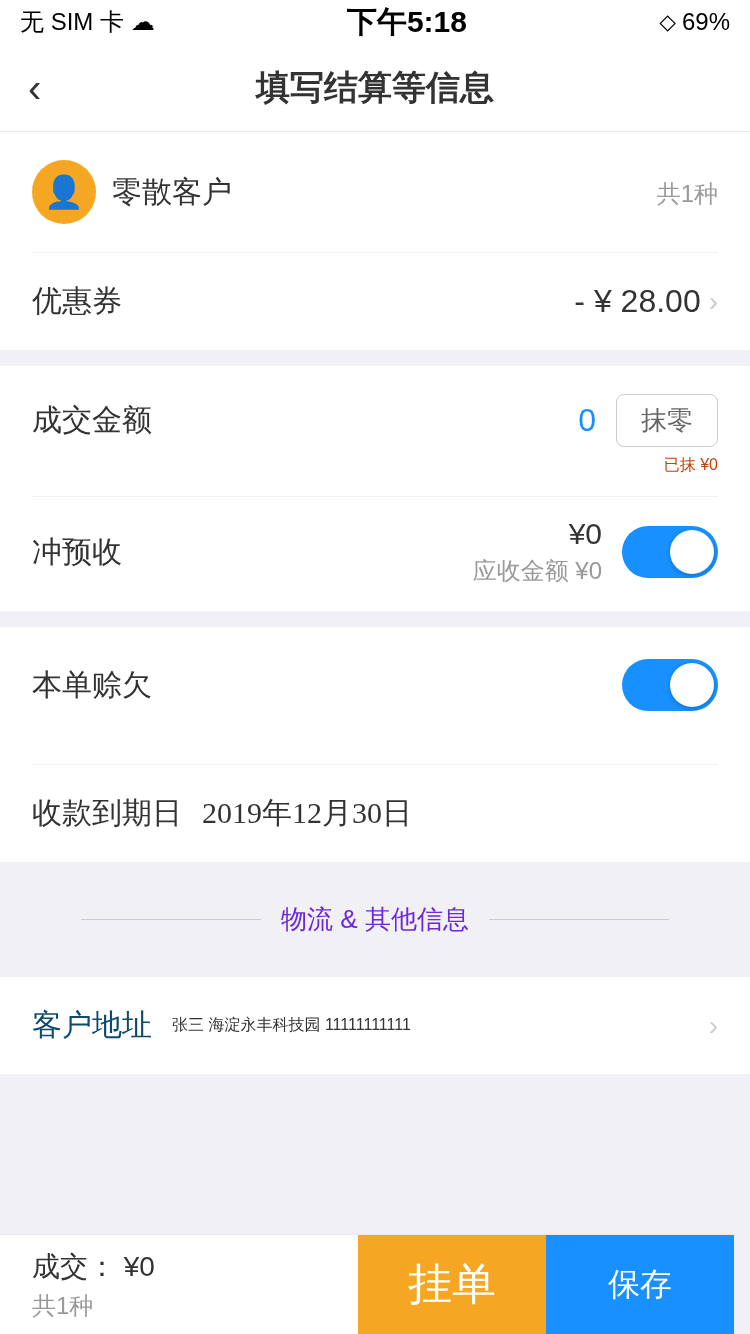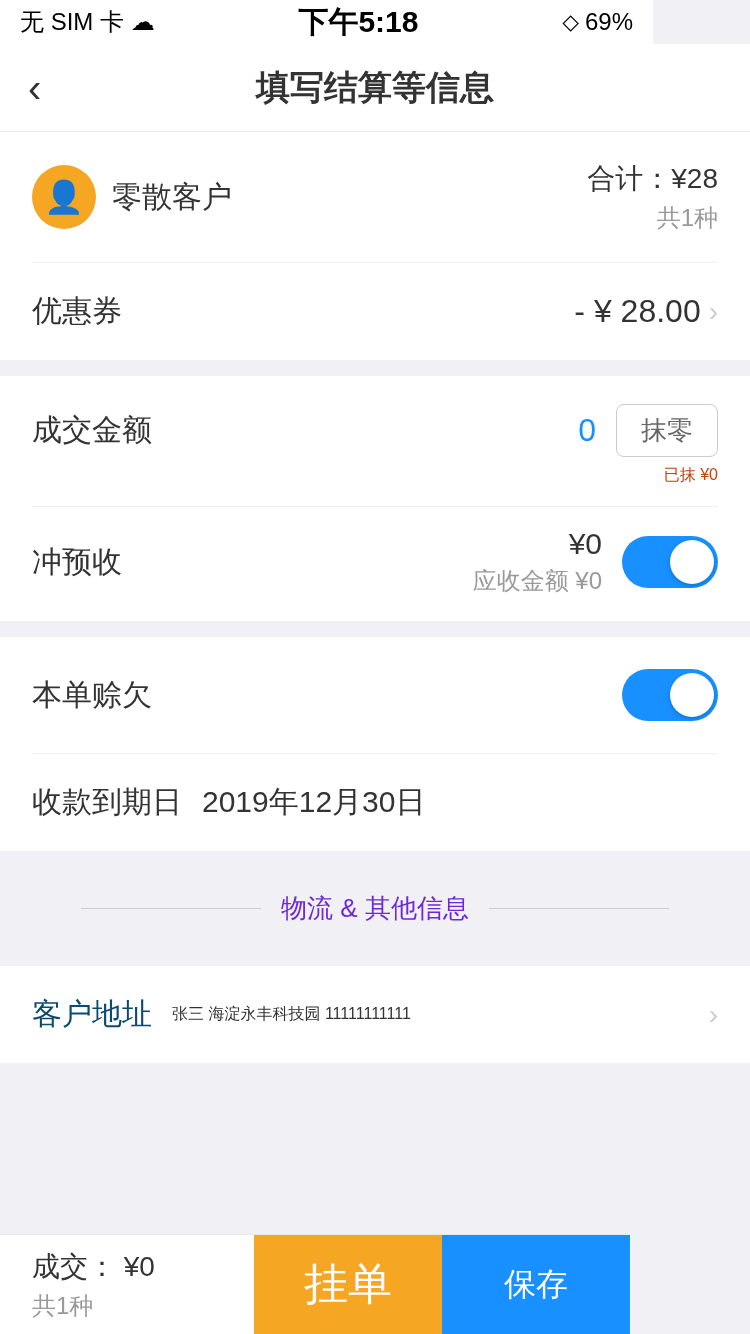--- a/index.html
+++ b/index.html
@@ -9,21 +9,21 @@
       min-height: 1334px;
       background: #f0f0f5;
       font-family: -apple-system, "PingFang SC", "Helvetica Neue", sans-serif;
       font-size: 28px;
       color: #333;
       position: relative;
     }
 
     
     .status-bar {
-      width: 653px;
+      width: 750px;
       height: 44px;
       background: #fff;
       display: flex;
       align-items: center;
       justify-content: space-between;
       padding: 0 20px;
       font-size: 24px;
       color: #000;
     }
     .status-left { display: flex; align-items: center; gap: 8px; }
@@ -177,35 +177,37 @@
       top: 4px;
       right: 4px;
       box-shadow: 0 2px 4px rgba(0,0,0,0.2);
     }
 
     
     .debit-section {
       background: #fff;
       margin-bottom: 16px;
       padding: 0 32px;
+      font-family: Liberation Serif, serif;
     }
     .debit-row {
       display: flex;
       align-items: center;
       justify-content: space-between;
       padding: 32px 0;
     }
     .debit-label { font-size: 30px; color: #333; }
 
     
     .duedate-row {
       display: flex;
       align-items: center;
       padding: 28px 0;
       border-top: 1px solid #f0f0f0;
+      margin-top: 21px;
     }
     .duedate-label { font-size: 30px; color: #333; margin-right: 20px; }
     .duedate-value { font-size: 30px; color: #333; }
 
     
     .logistics-section {
       background: #f0f0f5;
       text-align: center;
       padding: 24px 0;
       margin-bottom: 0;
@@ -241,21 +243,21 @@
     }
     .address-label { font-size: 30px; color: #0c4a6e; min-width: 100px; }
     .address-value { font-size: 16px; color: #333; flex: 1; margin-left: 20px; }
     .address-chevron { color: #ccc; font-size: 28px; }
 
     
     .bottom-bar {
       position: fixed;
       bottom: 0;
       left: 0;
-      width: 630px;
+      width: 734px;
       height: 100px;
       background: #fff;
       display: flex;
       align-items: center;
       border-top: 1px solid #e8e8e8;
     }
     .bottom-info {
       flex: 1;
       padding: 0 32px;
     }
@@ -307,21 +309,20 @@
 
 <div class="card">
   <div class="customer-row">
     <div class="customer-left">
       <div class="avatar">
         <span>👤</span>
       </div>
       <span class="customer-name">零散客户</span>
     </div>
     <div class="customer-right">
-      <div class="total-amount">合计：¥28</div>
       <div class="total-count">共1种</div>
     </div>
   </div>
 
   <div class="row-divider"></div>
 
   <div class="coupon-row">
     <span class="coupon-label">优惠券</span>
     <div class="coupon-right-wrapper">
       <div class="coupon-right">

